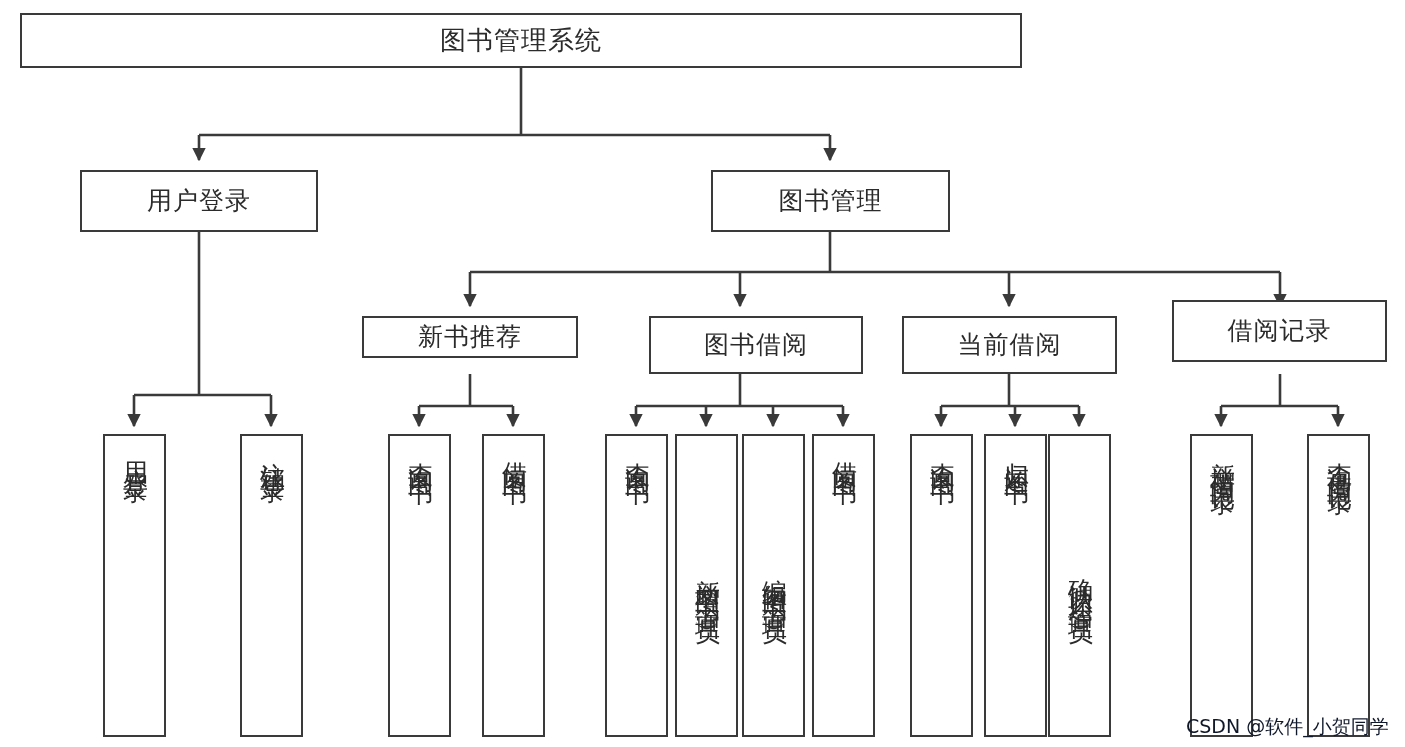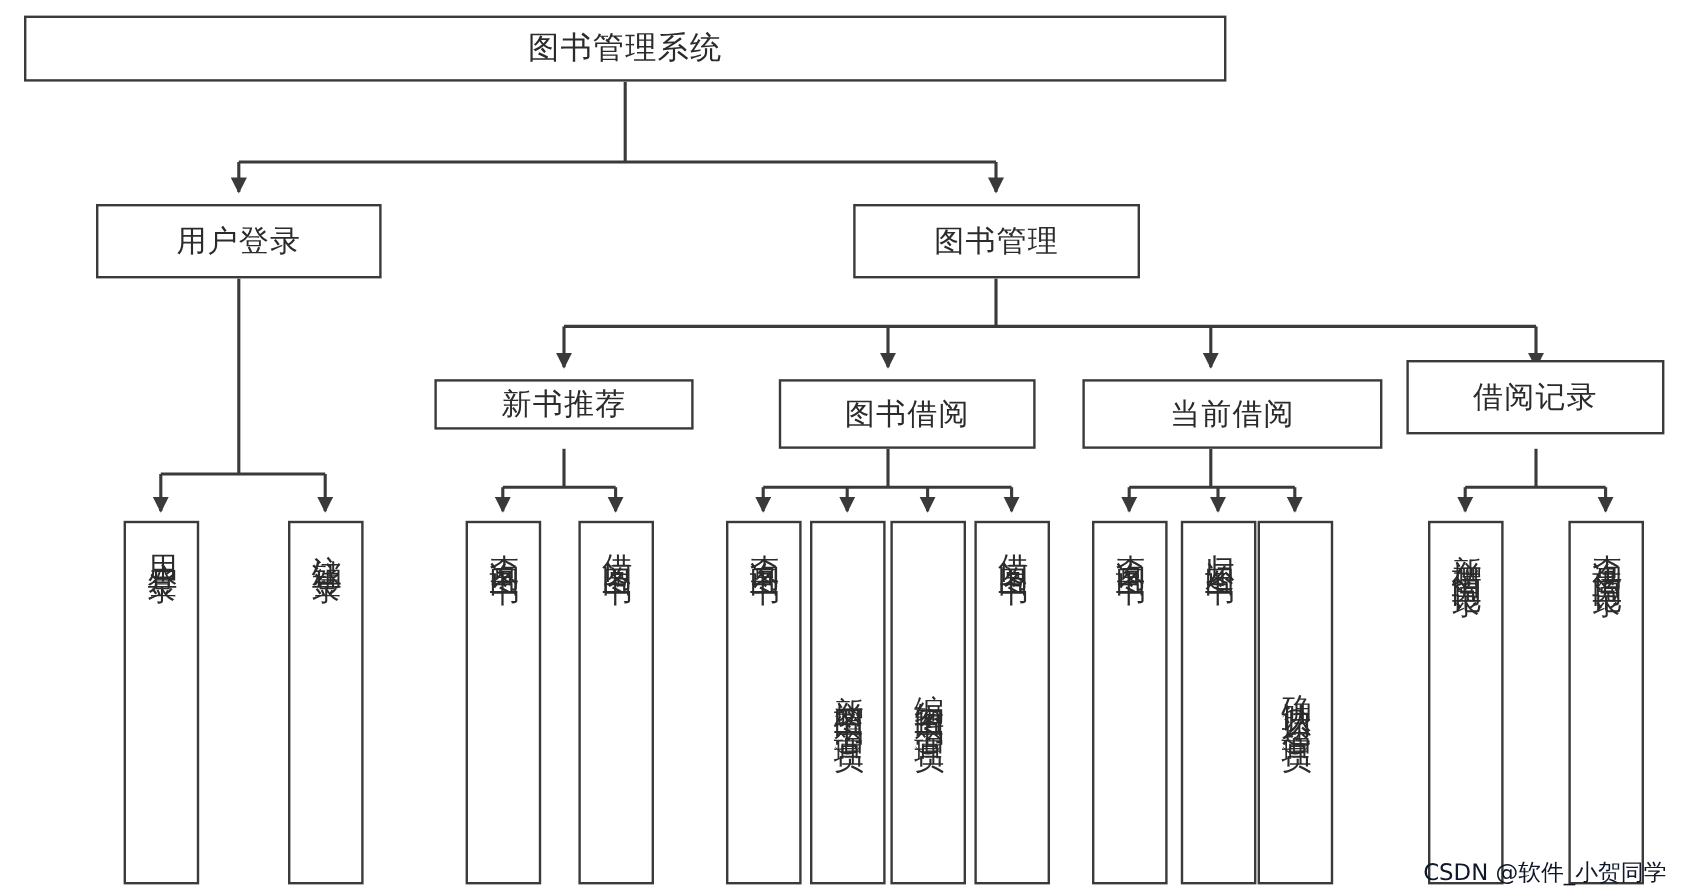--- a/index.html
+++ b/index.html
@@ -137,21 +137,21 @@
     </g>
   </svg>
 
   <div class="node horiz root" id="node-root" style="left: 20px; top: 13px; width: 1002px; height: 55px;">图书管理系统</div>
 
   <div class="node horiz" id="node-l2-0" style="left: 80px; top: 170px; width: 238px; height: 62px;">用户登录</div>
   <div class="node horiz" id="node-l2-1" style="left: 711px; top: 170px; width: 239px; height: 62px;">图书管理</div>
 
   <div class="node horiz" id="node-l3-0" style="left: 362px; top: 316px; width: 216px; height: 42px;">新书推荐</div>
   <div class="node horiz" id="node-l3-1" style="left: 633px; top: 316px; width: 214px; height: 58px; margin-left: 16px;">图书借阅</div>
-  <div class="node horiz" id="node-l3-2" style="left: 902px; top: 316px; width: 250px; height: 58px; text-align: right;">当前借阅</div>
+  <div class="node horiz" id="node-l3-2" style="left: 902px; top: 316px; width: 215px; height: 58px; text-align: right;">当前借阅</div>
   <div class="node horiz" id="node-l3-3" style="left: 1172px; top: 300px; width: 215px; height: 62px;">借阅记录</div>
 
   <div class="node vert" id="node-leaf-0" style="left: 103px; top: 434px; width: 63px; height: 303px;">用户登录</div>
   <div class="node vert" id="node-leaf-1" style="left: 240px; top: 434px; width: 63px; height: 303px;">注销登录</div>
   <div class="node vert" id="node-leaf-2" style="left: 388px; top: 434px; width: 63px; height: 303px;">查询图书</div>
   <div class="node vert" id="node-leaf-3" style="left: 482px; top: 434px; width: 63px; height: 303px;">借阅图书</div>
   <div class="node vert" id="node-leaf-4" style="left: 605px; top: 434px; width: 63px; height: 303px;">查询图书</div>
   <div class="node vert tall-text" id="node-leaf-5" style="left: 675px; top: 434px; width: 63px; height: 303px;">新增图书（管理员）</div>
   <div class="node vert tall-text" id="node-leaf-6" style="left: 742px; top: 434px; width: 63px; height: 303px;">编辑图书（管理员）</div>
   <div class="node vert" id="node-leaf-7" style="left: 812px; top: 434px; width: 63px; height: 303px;">借阅图书</div>

